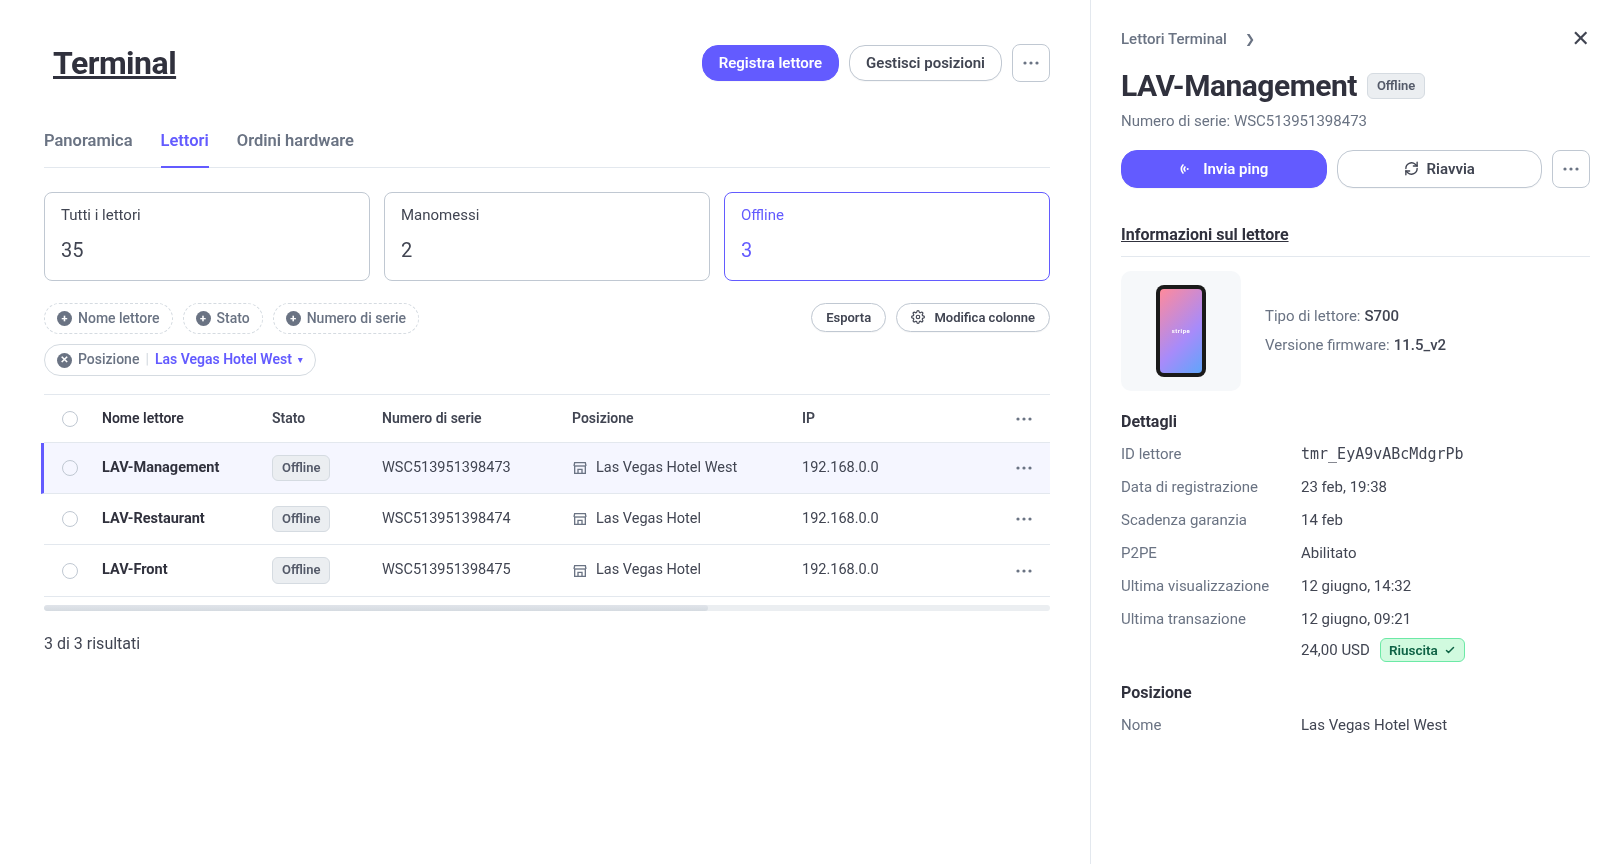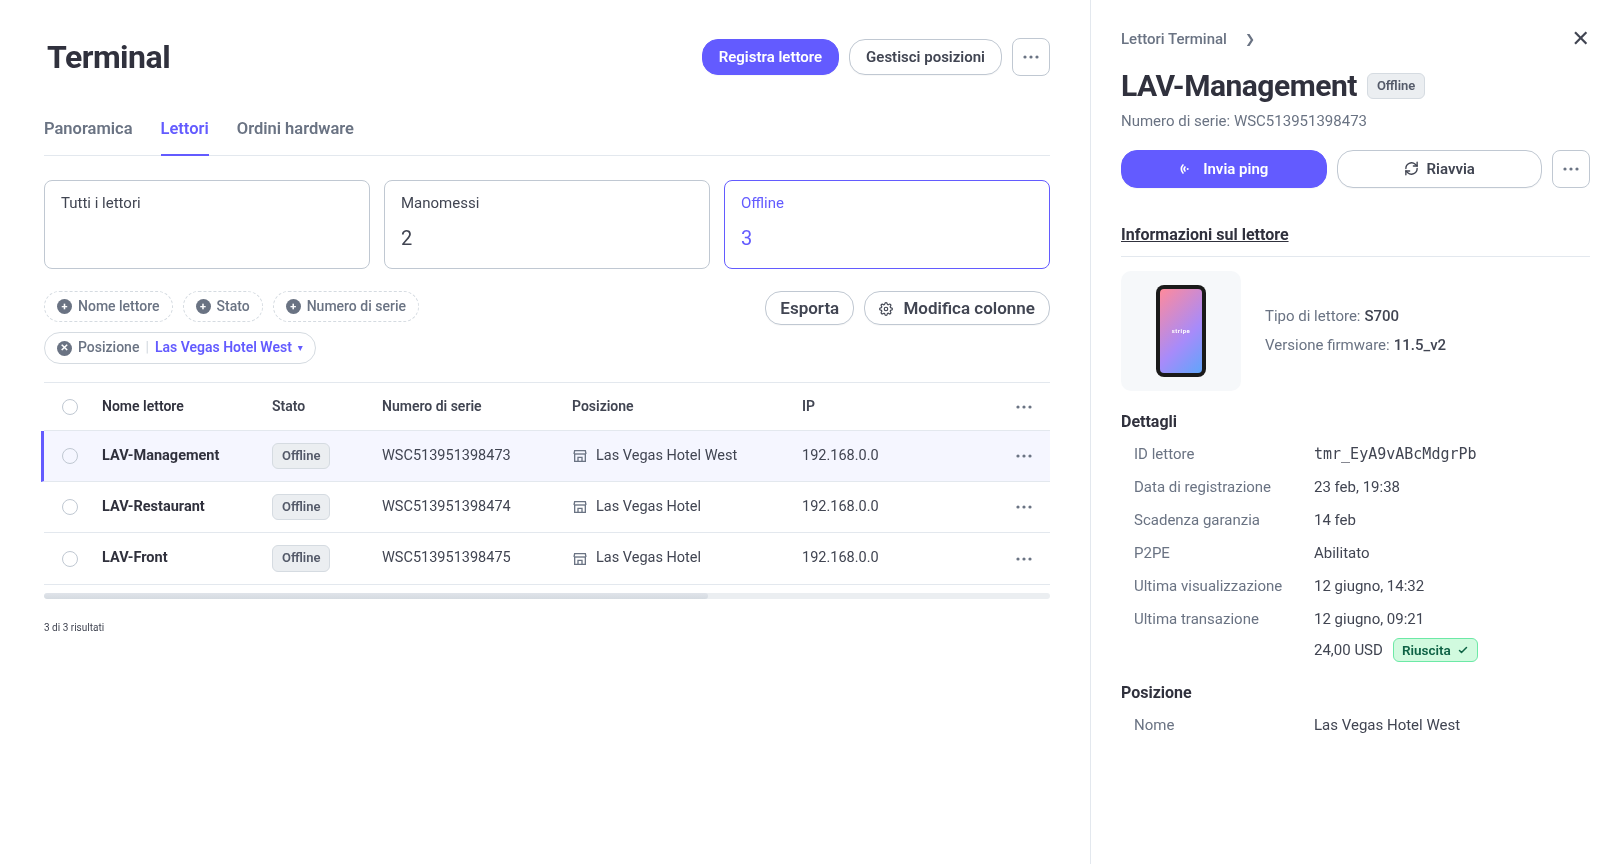--- a/index.html
+++ b/index.html
@@ -20,21 +20,21 @@
     --row-highlight:#f5f6ff;
   }
   *{box-sizing:border-box;font-family:-apple-system,BlinkMacSystemFont,"Segoe UI",Roboto,Helvetica,Arial,sans-serif;}
   body{margin:0;background:var(--bg);color:var(--text);font-size:14.5px;line-height:1.4;}
   .app{display:flex;min-height:864px;}
   .main{flex:1;padding:32px 40px 32px 44px;min-width:0;}
   .side{width:530px;border-left:1px solid var(--border);padding:24px 30px 24px 30px;min-width:0;}
 
   
   .page-head{display:flex;align-items:center;justify-content:space-between;margin-bottom:28px;}
-  h1{font-size:32px;font-weight:700;margin:3px;letter-spacing:-0.5px;color:var(--text);}
+  h1{font-size:32px;font-weight:700;margin:9px;letter-spacing:-0.5px;color:var(--text);text-decoration:underline;}
   .head-actions{display:flex;gap:10px;align-items:center;}
   .btn{border-radius:16px;padding:8px 16px;font-size:15px;font-weight:600;cursor:pointer;border:1px solid var(--border-strong);background:#fff;color:var(--text-light);box-shadow:0 1px 1px rgba(0,0,0,0.03);}
   .btn.primary{background:var(--primary);border-color:var(--primary);color:#fff;}
   .icon-btn{width:38px;height:38px;display:flex;align-items:center;justify-content:center;border:1px solid var(--border-strong);border-radius:8px;background:#fff;cursor:pointer;color:var(--text-muted);}
 
   
   .tabs{display:flex;gap:28px;border-bottom:1px solid var(--border);margin-bottom:24px;}
   .tab{padding:6px 0 14px;font-size:16.5px;font-weight:600;color:var(--text-muted);cursor:pointer;border-bottom:2px solid transparent;margin-bottom:-1px;}
   .tab.active{color:var(--primary);border-bottom-color:var(--primary);}
 
@@ -50,21 +50,21 @@
   .filters-row{display:flex;justify-content:space-between;align-items:flex-start;margin-bottom:18px;gap:12px;}
   .chips{display:flex;flex-wrap:wrap;gap:10px;max-width:600px;}
   .chip{display:inline-flex;align-items:center;gap:6px;border:1.5px dashed var(--dashed);border-radius:999px;padding:5px 12px;font-size:14px;color:var(--text-muted);font-weight:500;cursor:pointer;}
   .chip .plus{width:15px;height:15px;border-radius:50%;background:var(--text-muted);color:#fff;display:inline-flex;align-items:center;justify-content:center;font-size:11px;font-weight:700;line-height:1;}
   .chip.solid{border-style:solid;border-color:var(--chip-border);background:#fff;}
   .chip.solid .x{width:15px;height:15px;border-radius:50%;background:var(--text-muted);color:#fff;display:inline-flex;align-items:center;justify-content:center;font-size:10px;font-weight:700;line-height:1;}
   .chip .sep{color:var(--chip-border);}
   .chip .val{color:var(--primary);font-weight:600;}
   .chip .chev{color:var(--primary);font-size:10px;}
   .table-actions{display:flex;gap:10px;}
-  .btn.small{padding:6px 14px;font-size:17px;}
+  .btn.small{padding:6px 14px;font-size:13px;}
   .btn .gear{margin-right:6px;}
 
   
   .table-wrap{border-top:1px solid var(--border);position:relative;}
   .trow{display:flex;align-items:center;border-bottom:1px solid var(--border);min-height:48px;padding:0 4px;}
   .trow.header{font-weight:600;color:var(--text-light);font-size:14px;}
   .trow.selected{background:var(--row-highlight);border-left:3px solid var(--primary);margin-left:-3px;}
   .tcell{padding:12px 10px;overflow:hidden;text-overflow:ellipsis;white-space:nowrap;}
   .c-chk{width:44px;display:flex;justify-content:center;}
   .chk{width:16px;height:16px;border:1.5px solid var(--border-strong);border-radius:50%;display:inline-block;}
@@ -72,21 +72,21 @@
   .trow.header .c-name{font-weight:600;}
   .c-status{width:110px;}
   .c-serial{width:190px;color:var(--text-light);}
   .c-loc{width:230px;color:var(--text-light);display:flex;align-items:center;gap:8px;}
   .c-ip{width:120px;color:var(--text-light);}
   .c-more{width:40px;margin-left:auto;text-align:center;color:var(--text-muted);cursor:pointer;}
   .badge{display:inline-block;background:var(--chip-bg);border:1px solid var(--chip-border);border-radius:6px;padding:3px 9px;font-size:13px;font-weight:600;color:#545a69;}
   .store-icon{color:var(--text-muted);flex-shrink:0;}
   .hscroll{height:6px;border-radius:3px;background:var(--chip-bg);margin-top:8px;position:relative;overflow:hidden;}
   .hscroll .thumb{position:absolute;left:0;top:0;bottom:0;width:66%;background:linear-gradient(#e0e4ea,#d5dbe1);border-radius:3px;}
-  .results{margin-top:22px;color:var(--text-light);font-size:10px;}
+  .results{margin-top:22px;color:var(--text-light);font-size:16px;}
 
   
   .crumb{display:flex;align-items:center;justify-content:space-between;margin-bottom:10px;}
   .crumb-left{display:flex;align-items:center;gap:18px;color:var(--text-muted);font-size:15px;font-weight:500;cursor:pointer;}
   .crumb-left .chev{font-size:12px;}
   .close{font-size:22px;color:var(--text-light);cursor:pointer;font-weight:300;}
   .side h2{font-size:30px;font-weight:700;margin:0;letter-spacing:-0.5px;display:inline;}
   .title-row{display:flex;align-items:center;gap:10px;flex-wrap:wrap;}
   .serial-line{color:var(--text-muted);font-size:15px;margin-top:4px;}
   .side-actions{display:flex;gap:10px;margin-top:18px;margin-bottom:36px;}
@@ -96,21 +96,21 @@
   h4{font-size:16px;font-weight:700;margin:20px 0 10px;color:var(--text);}
   .reader-card{display:flex;gap:24px;align-items:center;margin-bottom:8px;}
   .device{width:120px;height:120px;background:#f6f8fa;border-radius:10px;display:flex;align-items:center;justify-content:center;}
   .phone{width:50px;height:92px;background:#1a1a1a;border-radius:8px;padding:4px;display:flex;flex-direction:column;position:relative;}
   .phone .screen{flex:1;border-radius:4px;background:linear-gradient(135deg,#ff8a9b 0%,#a78bfa 60%,#60a5fa 100%);display:flex;align-items:center;justify-content:center;}
   .phone .screen::after{content:"";}
   .phone .label{position:absolute;top:50%;left:50%;transform:translate(-50%,-50%);color:#fff;font-size:6px;font-weight:700;letter-spacing:0.5px;}
   .reader-meta{display:flex;flex-direction:column;gap:8px;font-size:15px;}
   .reader-meta .k{color:var(--text-muted);}
   .reader-meta .v{color:var(--text-light);font-weight:500;margin-left:4px;}
-  .kv{display:grid;grid-template-columns:180px 1fr;row-gap:12px;font-size:15px;align-items:start;margin-left:13px;}
+  .kv{display:grid;grid-template-columns:180px 1fr;row-gap:12px;font-size:15px;align-items:start;}
   .kv .k{color:var(--text-muted);}
   .kv .v{color:var(--text-light);}
   .tx-line{display:flex;align-items:center;gap:10px;}
   .pill-success{display:inline-flex;align-items:center;gap:6px;background:var(--green-bg);border:1px solid var(--green-border);color:var(--green-text);border-radius:6px;padding:2px 8px;font-size:13.5px;font-weight:600;}
   .pill-success svg{width:12px;height:12px;}
 
   svg{display:block;}
 </style>
 </head>
 <body>
@@ -135,20 +135,21 @@
 
     <div class="tabs" id="tabs">
         <div class="tab">Panoramica</div>
         <div class="tab active">Lettori</div>
         <div class="tab">Ordini hardware</div>
       </div>
 
     <div class="stats" id="stats">
         <div class="stat">
           <div class="label">Tutti i lettori</div>
+          <div class="value">35</div>
         </div>
         <div class="stat">
           <div class="label">Manomessi</div>
           <div class="value">2</div>
         </div>
         <div class="stat active">
           <div class="label">Offline</div>
           <div class="value">3</div>
         </div>
       </div>

